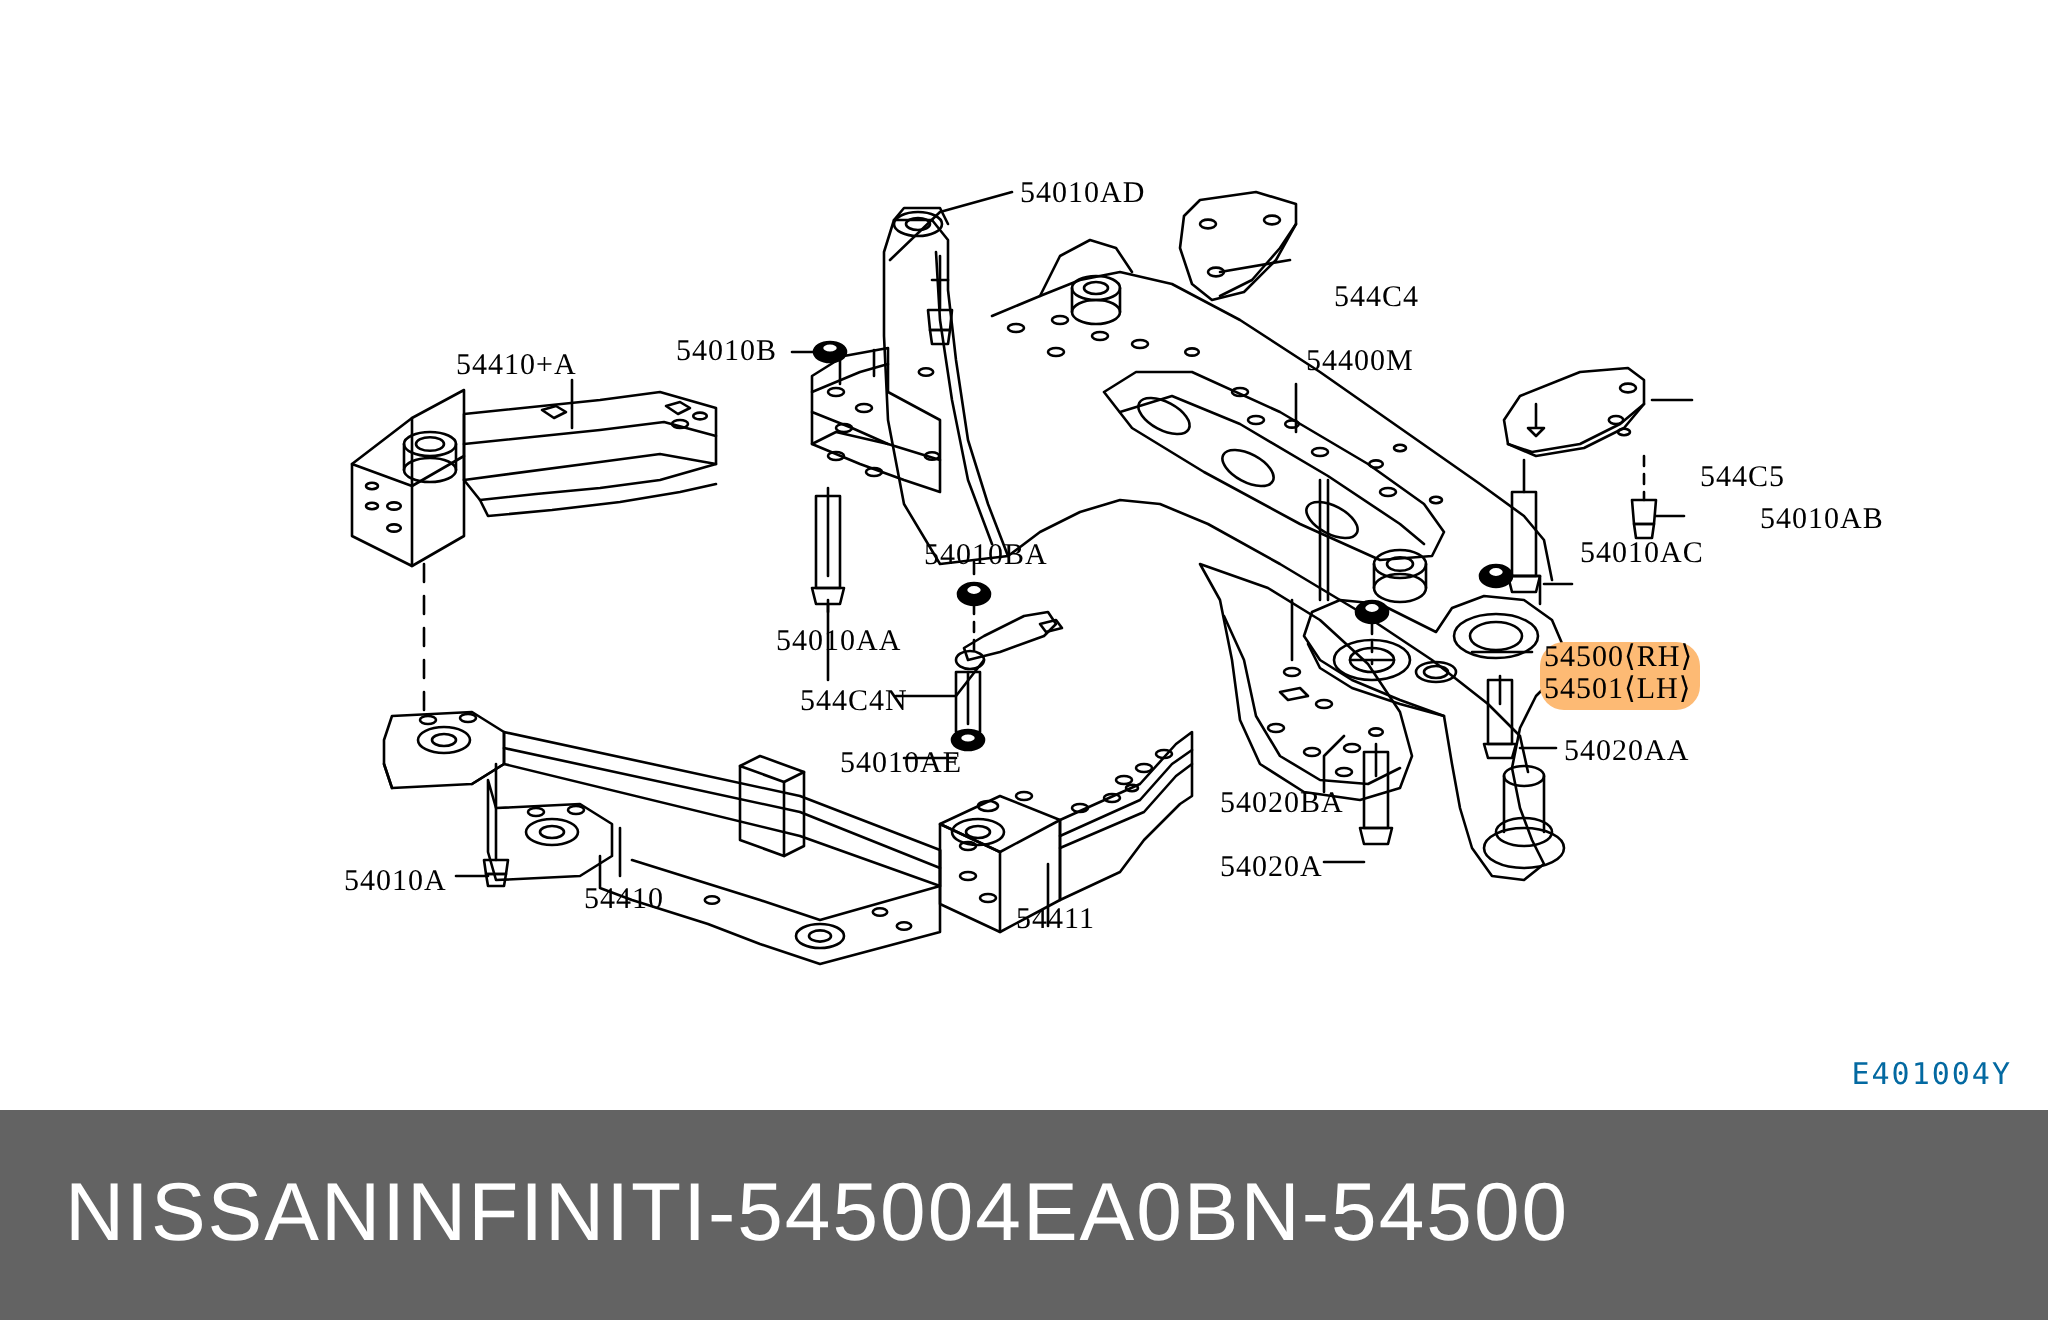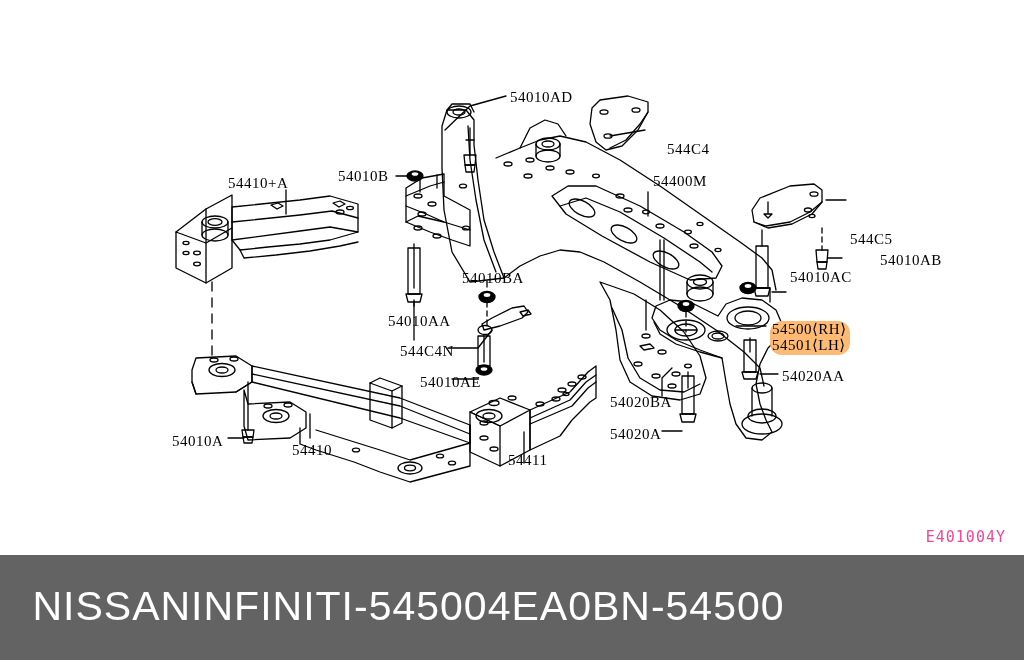--- a/index.html
+++ b/index.html
@@ -49,21 +49,21 @@
   .part-label .lbl-line { display: block; }
 
   
   #diagram-ref {
     position: absolute;
     right: 18px;
     top: 528px;
     font-family: "DejaVu Sans Mono", monospace;
     font-size: 15px;
     letter-spacing: 1px;
-    color: #ec4899;
+    color: #0369a1;
     white-space: nowrap;
   }
 
   
   #footer-banner {
     position: absolute;
     left: 0;
     top: 555px;
     width: 1024px;
     height: 105px;

